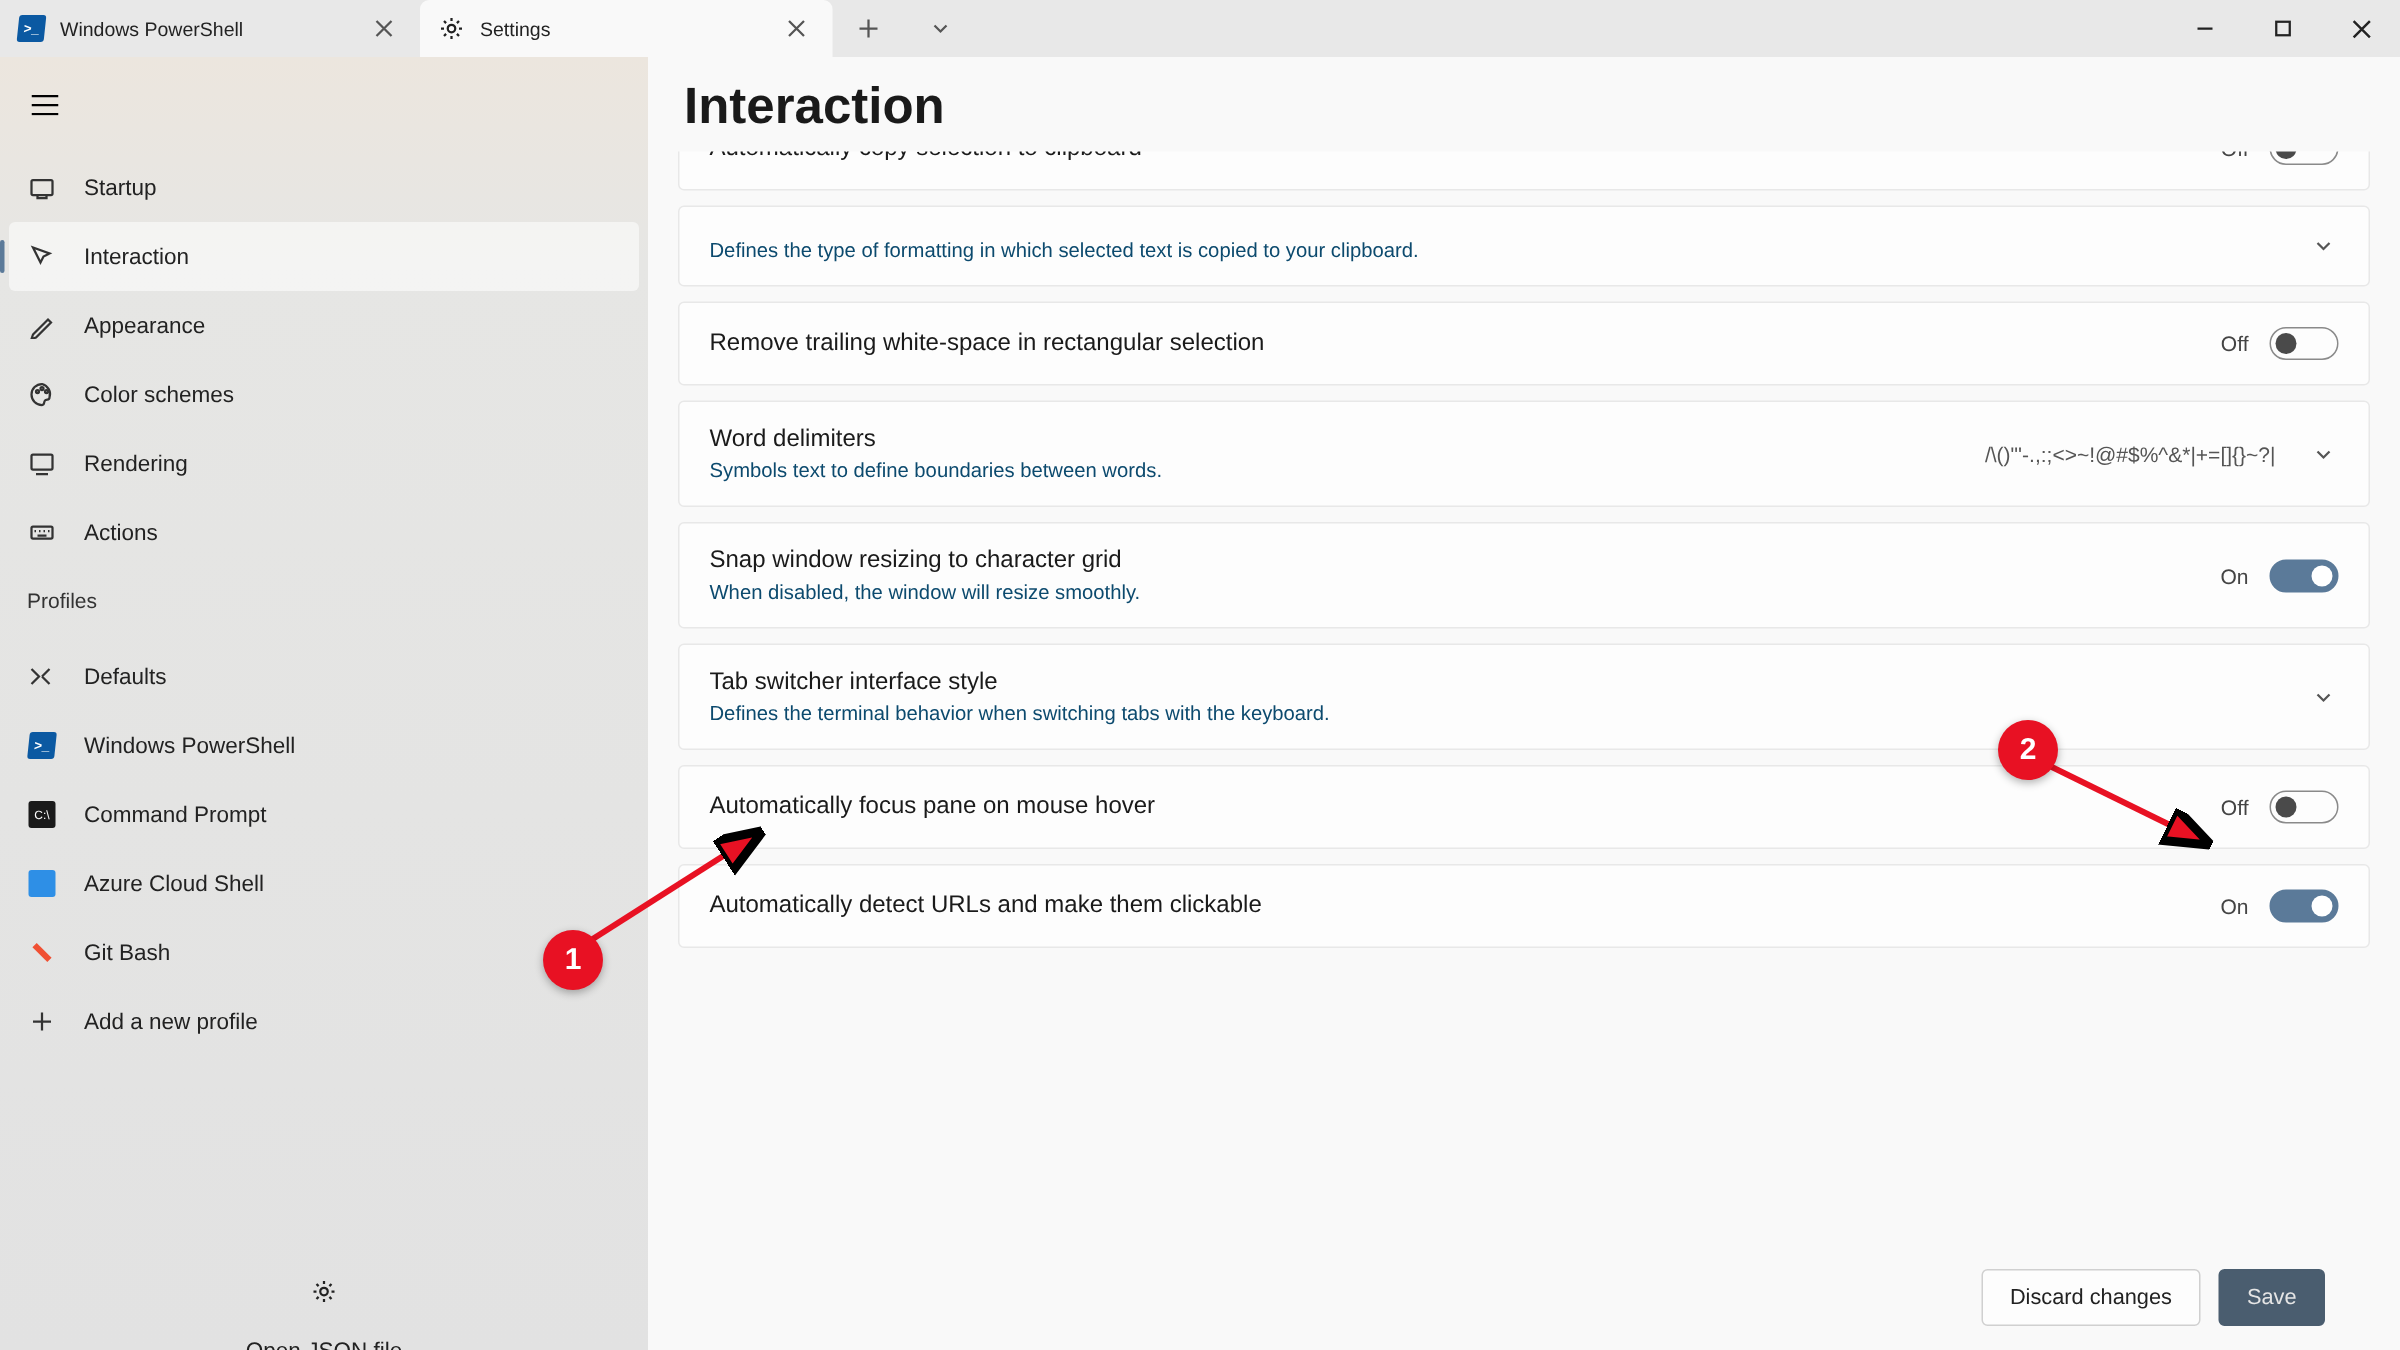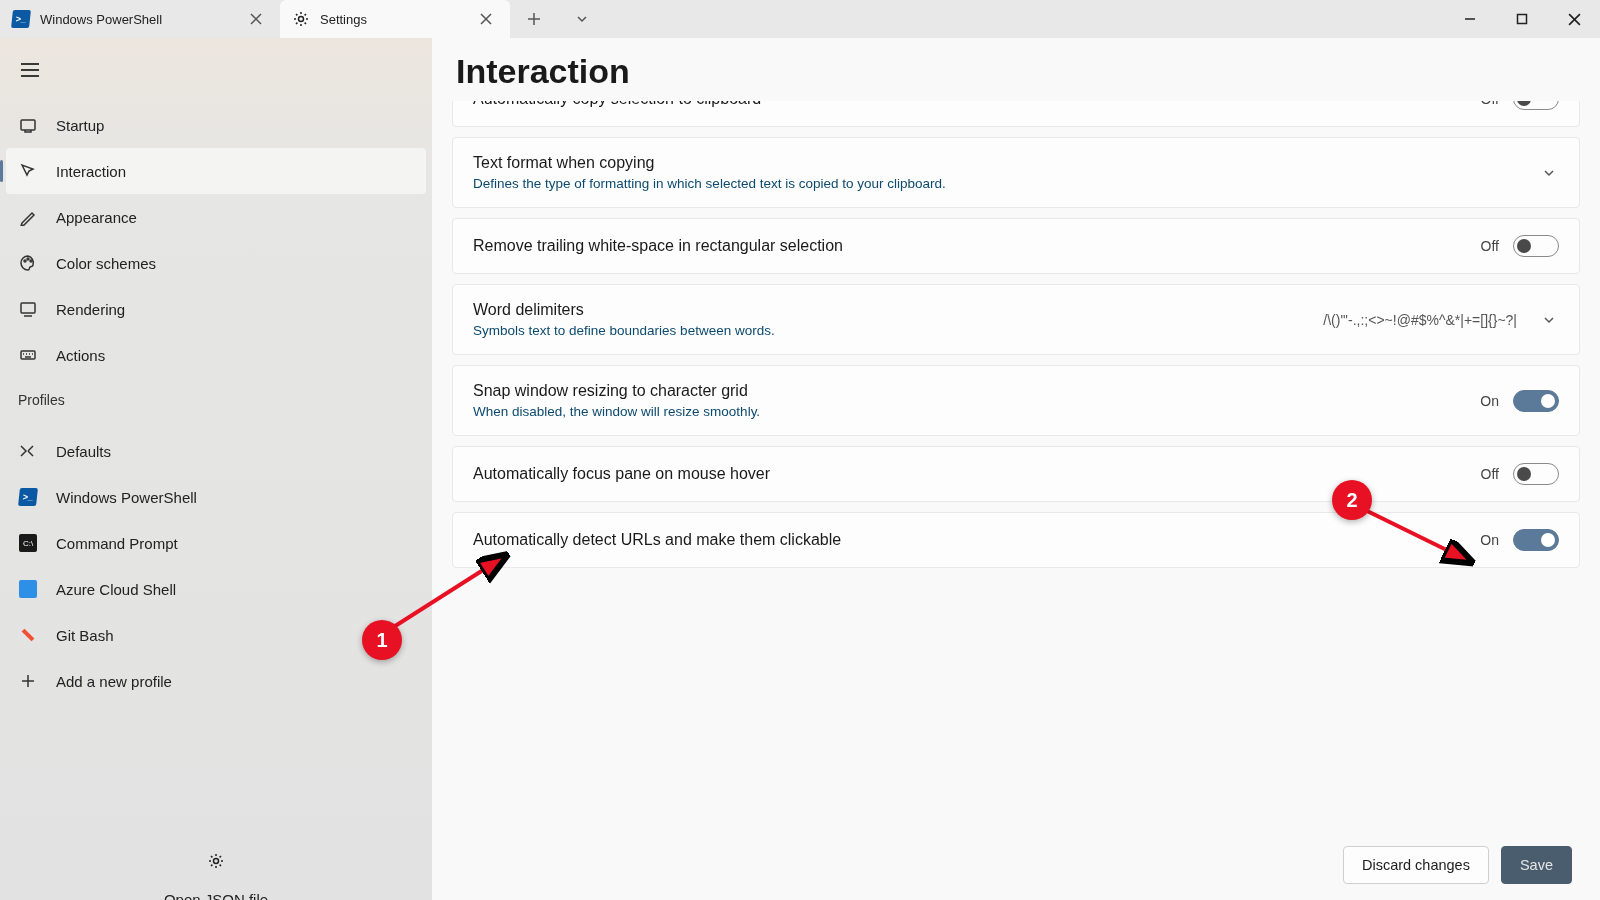--- a/index.html
+++ b/index.html
@@ -2,21 +2,21 @@
 <html><head>
 <meta charset="utf-8">
 <style>
 * { margin: 0; padding: 0; box-sizing: border-box; font-family: "Segoe UI", -apple-system, sans-serif; }
 html, body { width: 1600px; height: 900px; overflow: hidden; background: #f3f3f3; }
 
 
 .titlebar { height: 38px; background: #e8e8e8; display: flex; align-items: stretch; }
 .tab { display: flex; align-items: center; padding: 0 12px; gap: 10px; font-size: 13px; color: #222; position: relative; }
 .tab.inactive { background: #e8e8e8; width: 280px; }
-.tab.active { background: #f9f9f9; width: 230px; border-radius: 6px 6px 0 0; }
+.tab.active { background: #f9f9f9; width: 275px; border-radius: 6px 6px 0 0; }
 .tab .icon { width: 18px; height: 18px; display: flex; align-items: center; justify-content: center; }
 .tab .close { margin-left: auto; width: 24px; height: 24px; display: flex; align-items: center; justify-content: center; color: #555; cursor: pointer; }
 .tab-actions { display: flex; align-items: center; }
 .tab-btn { width: 48px; height: 38px; display: flex; align-items: center; justify-content: center; color: #555; cursor: pointer; }
 .win-controls { margin-left: auto; display: flex; }
 .win-btn { width: 52px; height: 38px; display: flex; align-items: center; justify-content: center; color: #222; cursor: pointer; }
 
 
 .app { display: flex; height: calc(900px - 38px); background: #f9f9f9; }
 
@@ -44,21 +44,21 @@
 .card-right { display: flex; align-items: center; gap: 14px; text-align: right; }
 .val-text { font-size: 14px; color: #444; }
 .toggle { width: 46px; height: 22px; border-radius: 11px; border: 1px solid #8a8a8a; background: #fdfdfd; position: relative; cursor: pointer; }
 .toggle .knob { width: 14px; height: 14px; border-radius: 50%; background: #4a4a4a; position: absolute; top: 3px; left: 3px; }
 .toggle.on { background: #5b7a99; border-color: #5b7a99; }
 .toggle.on .knob { background: #fff; left: auto; right: 3px; }
 .chev { width: 20px; height: 20px; display: flex; align-items: center; justify-content: center; color: #555; }
 .delim-val { font-size: 14px; color: #555; margin-right: 8px; }
 
 
-.footer { height: 70px; display: flex; align-items: center; justify-content: flex-end; gap: 12px; padding: 0 28px; }
+.footer { height: 70px; display: flex; align-items: center; justify-content: flex-end; gap: 12px; padding: 0 50px; }
 .btn { padding: 10px 18px; font-size: 14.5px; border-radius: 4px; cursor: pointer; border: 1px solid #d0d0d0; background: #fdfdfd; color: #222; }
 .btn.primary { background: #4a5d6f; color: #e5e5e5; border-color: #4a5d6f; }
 
 
 .anno-badge { position: absolute; width: 40px; height: 40px; border-radius: 50%; background: #e81123; color: #fff; font-size: 20px; font-weight: 700; display: flex; align-items: center; justify-content: center; z-index: 50; box-shadow: 0 2px 6px rgba(0,0,0,0.3); }
 .anno-arrow { position: absolute; z-index: 49; pointer-events: none; }
 
 
 svg { stroke: currentColor; fill: none; stroke-width: 1.5; }
 .ps-icon { width: 18px; height: 18px; background: #0b59a2; color: #fff; display: flex; align-items: center; justify-content: center; font-size: 9px; font-weight: 700; border-radius: 2px; transform: skewX(-6deg); }
@@ -259,21 +259,20 @@
         <div class="card-right">
           <span class="val-text">Off</span>
           <div class="toggle">
               <div class="knob"></div>
             </div>
         </div>
       </div>
 
       <div class="card">
         <div class="card-left">
-          <div class="card-title">Text format when copying</div>
           <div class="card-sub">Defines the type of formatting in which selected text is copied to your clipboard.</div>
         </div>
         <div class="card-right">
             <span class="chev">
               <svg width="14" height="14" viewBox="0 0 14 14">
                 <path d="M3 5l4 4 4-4"></path>
               </svg>
             </span>
           </div>
       </div>
@@ -311,20 +310,33 @@
           <div class="card-sub">When disabled, the window will resize smoothly.</div>
         </div>
         <div class="card-right">
           <span class="val-text">On</span>
           <div class="toggle on">
               <div class="knob"></div>
             </div>
         </div>
       </div>
 
+      <div class="card">
+        <div class="card-left">
+          <div class="card-title">Tab switcher interface style</div>
+          <div class="card-sub">Defines the terminal behavior when switching tabs with the keyboard.</div>
+        </div>
+        <div class="card-right">
+            <span class="chev">
+              <svg width="14" height="14" viewBox="0 0 14 14">
+                <path d="M3 5l4 4 4-4"></path>
+              </svg>
+            </span>
+          </div>
+      </div>
 
       <div class="card">
         <div class="card-left">
             <div class="card-title">Automatically focus pane on mouse hover</div>
           </div>
         <div class="card-right">
           <span class="val-text">Off</span>
           <div class="toggle">
               <div class="knob"></div>
             </div>

